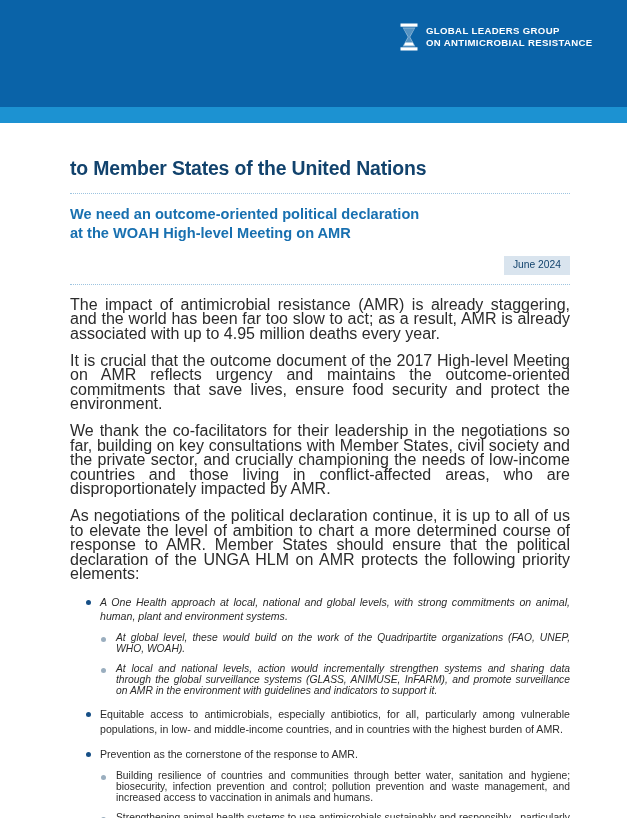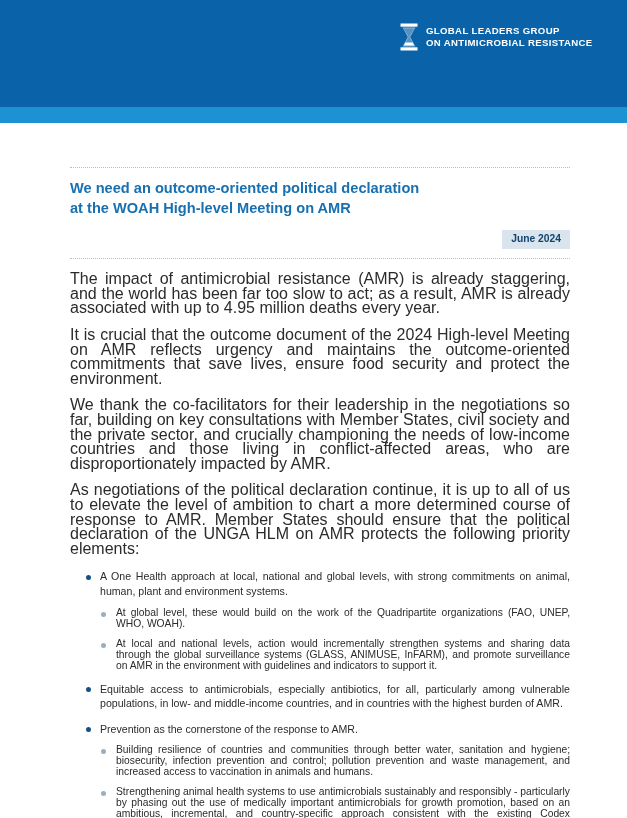--- a/index.html
+++ b/index.html
@@ -98,21 +98,21 @@
 
   .badge-row {
     display: flex;
     justify-content: flex-end;
     margin-top: 4px;
   }
   .date-badge {
     background: #d9e4ee;
     color: #12436d;
     font-size: 10.3px;
-    font-weight: bold;
+    font-weight: normal;
     padding: 4px 9px 5px 9px;
     line-height: 1;
   }
 
   p.body {
     margin: 12px 0 0 0;
     color: #2b2b2b;
     font-size: 16px;
     line-height: 14.6px;
     text-align: justify;
@@ -126,21 +126,21 @@
   }
   ul.lvl1 > li {
     position: relative;
     padding-left: 30px;
     margin-top: 11px;
     color: #2b2b2b;
     font-size: 10.6px;
     line-height: 14.6px;
     text-align: justify;
   }
-  ul.lvl1 > li:first-child { margin-top: 0; }
+  ul.lvl1 > li:first-child { margin-top: 0; font-style: italic; }
   ul.lvl1 > li > .dot {
     position: absolute;
     left: 16px;
     top: 5.2px;
     width: 5px;
     height: 5px;
     border-radius: 50%;
     background: #164f86;
   }
 
@@ -188,37 +188,38 @@
     <span class="logo-text">
       <span class="l1">GLOBAL LEADERS GROUP</span>
       <span class="l2">ON ANTIMICROBIAL RESISTANCE</span>
     </span>
   </div>
 
   <div class="content">
     <div class="inner">
 
       <h1 class="doc-title">
+        <span class="ln">to Member States of the United Nations</span>
       </h1>
 
       <div class="rule"></div>
 
       <h2 class="doc-subtitle">
         <span class="ln">We need an outcome-oriented political declaration</span>
         <span class="ln">at the WOAH High-level Meeting on AMR</span>
       </h2>
 
       <div class="badge-row">
         <span class="date-badge">June 2024</span>
       </div>
 
       <div class="rule second"></div>
 
       <p class="body first">The impact of antimicrobial resistance (AMR) is already staggering, and the world has been far too slow to act; as a result, AMR is already associated with up to 4.95 million deaths every year.</p>
-      <p class="body">It is crucial that the outcome document of the 2024 High-level Meeting on AMR reflects urgency and maintains the outcome-oriented commitments that save lives, ensure food security and protect the environment.</p>
+      <p class="body">It is crucial that the outcome document of the 2017 High-level Meeting on AMR reflects urgency and maintains the outcome-oriented commitments that save lives, ensure food security and protect the environment.</p>
       <p class="body">We thank the co-facilitators for their leadership in the negotiations so far, building on key consultations with Member States, civil society and the private sector, and crucially championing the needs of low-income countries and those living in conflict-affected areas, who are disproportionately impacted by AMR.</p>
       <p class="body">As negotiations of the political declaration continue, it is up to all of us to elevate the level of ambition to chart a more determined course of response to AMR. Member States should ensure that the political declaration of the UNGA HLM on AMR protects the following priority elements:</p>
 
       <ul class="lvl1">
 
         <li>
           <span class="dot"></span>
           <span>A One Health approach at local, national and global levels, with strong commitments on animal, human, plant and environment systems.</span>
           <ul class="lvl2">
             <li>

